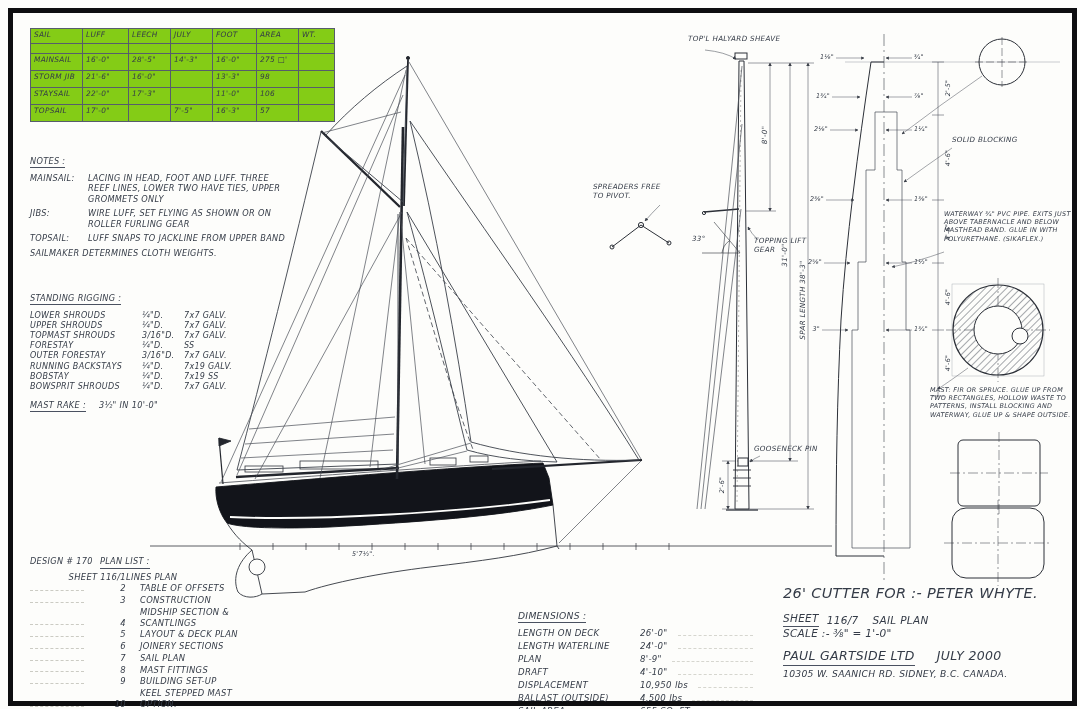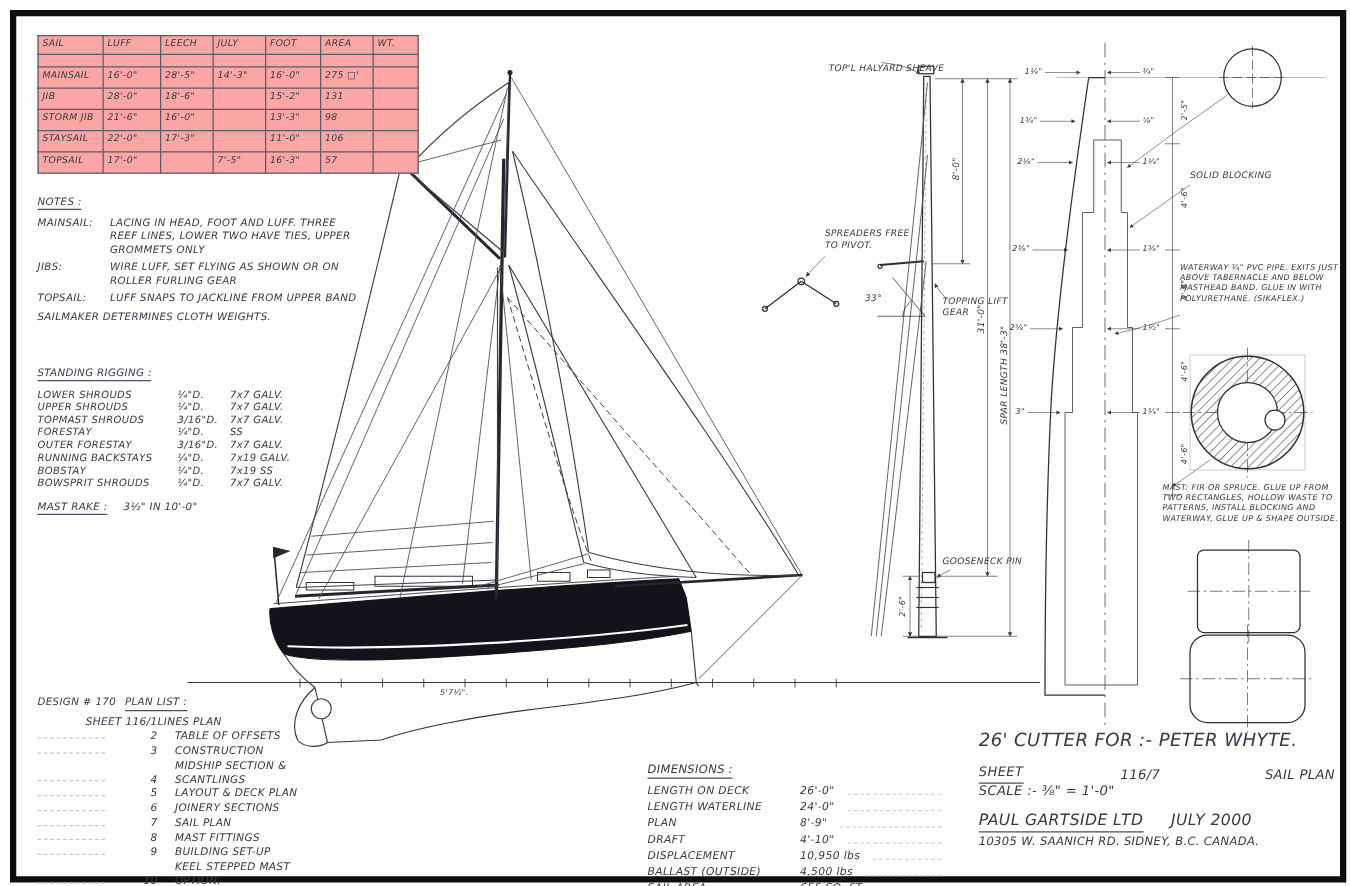--- a/index.html
+++ b/index.html
@@ -7,21 +7,21 @@
          font-family:"DejaVu Sans",sans-serif;}
   .frame{position:absolute;left:8px;top:8px;width:1059px;height:688px;border:5px solid #0e0e10;pointer-events:none;}
   svg.draw{position:absolute;left:0;top:0;z-index:1;}
   .hw{font-style:italic;color:#343b47;letter-spacing:.3px;line-height:1.28;}
   .abs{position:absolute;z-index:2;}
   .vlabel{position:absolute;z-index:2;transform:translate(-50%,-50%) rotate(-90deg);white-space:nowrap;}
   .fs6{font-size:6.4px;} .fs7{font-size:7.2px;} .fs8{font-size:8.2px;} .fs9{font-size:9.2px;}
   .fs10{font-size:10.5px;} .fs12{font-size:12.5px;} .fs14{font-size:14.5px;}
   .uline{border-bottom:1px solid #4a5160;padding-bottom:1px;}
   
-  table.stable{border-collapse:collapse;background:#fca5a5;}
+  table.stable{border-collapse:collapse;background:#84cc16;}
   table.stable td{border:1px solid #565d6b;font-size:7.4px;padding:1px 2px 0 3px;vertical-align:top;height:15px;}
   table.stable tr.hdr td{height:13px;}
   table.stable tr.gap td{height:8px;border-top:1px solid #565d6b;}
   
   .note-row{display:flex;margin-bottom:4px;}
   .note-label{width:58px;flex:none;}
   .note-text{width:202px;}
   
   .rig-row{display:flex;font-size:8px;}
   .rig-name{width:112px;flex:none;}
@@ -285,29 +285,20 @@
     <tr>
       <td>MAINSAIL</td>
           <td>16'-0"</td>
           <td>28'-5"</td>
           <td>14'-3"</td>
           <td>16'-0"</td>
           <td>275 □'</td>
           <td></td>
     </tr>
     <tr>
-      <td>JIB</td>
-          <td>28'-0"</td>
-          <td>18'-6"</td>
-          <td></td>
-          <td>15'-2"</td>
-          <td>131</td>
-          <td></td>
-    </tr>
-    <tr>
       <td>STORM JIB</td>
           <td>21'-6"</td>
           <td>16'-0"</td>
           <td></td>
           <td>13'-3"</td>
           <td>98</td>
           <td></td>
     </tr>
     <tr>
       <td>STAYSAIL</td>
@@ -479,37 +470,37 @@
         <span class="dim-val">4,500 lbs</span>
       </div>
     <div class="dim-row">
         <span class="dim-label">SAIL AREA</span>
         <span class="dim-val">655 SQ. FT.</span>
       </div>
   </div>
 
   <div class="abs hw" style="left:783px;top:584px;width:285px;">
     <div class="fs14" style="margin-bottom:9px;">26' CUTTER FOR :- PETER WHYTE.</div>
-    <div class="fs10" style="display:flex;align-items:flex-end;justify-content:space-between;">
+    <div class="fs10" style="display:flex;align-items:flex-end;">
       <span class="uline">SHEET</span>
       <span style="margin:0 14px 0 8px;">116/7</span>
       <span>SAIL PLAN</span>
     </div>
     <div class="fs10" style="margin-bottom:8px;">SCALE :- ⅜" = 1'-0"</div>
     <div class="fs12" style="display:flex;">
       <span class="uline">PAUL GARTSIDE LTD</span>
       <span style="margin-left:22px;">JULY 2000</span>
     </div>
     <div class="fs9" style="margin-top:2px;">10305 W. SAANICH RD. SIDNEY, B.C.  CANADA.</div>
   </div>
 
   <div class="abs hw fs6" style="left:352px;top:550px;">5'7½".</div>
 
-  <div class="abs hw fs7" style="left:663px;top:34px;width:96px;margin-top:16px;">TOP'L HALYARD SHEAVE</div>
-  <div class="abs hw fs7" style="left:660px;top:182px;width:80px;font-style:italic;">SPREADERS FREE TO PIVOT.</div>
+  <div class="abs hw fs7" style="left:688px;top:34px;width:96px;">TOP'L HALYARD SHEAVE</div>
+  <div class="abs hw fs7" style="left:593px;top:182px;width:80px;font-style:italic;">SPREADERS FREE TO PIVOT.</div>
   <div class="abs hw fs7" style="left:692px;top:234px;">33°</div>
   <div class="abs hw fs7" style="left:754px;top:236px;width:58px;">TOPPING LIFT GEAR</div>
   <div class="abs hw fs7" style="left:754px;top:444px;width:66px;">GOOSENECK PIN</div>
   <div class="vlabel hw fs7" style="left:765px;top:135px;">8'-0"</div>
   <div class="vlabel hw fs7" style="left:785px;top:255px;">31'-0"</div>
   <div class="vlabel hw fs7" style="left:803px;top:300px;">SPAR LENGTH 38'-3"</div>
   <div class="vlabel hw fs6" style="left:722px;top:485px;">2'-6"</div>
 
   <div class="abs hw fs7" style="left:952px;top:135px;width:80px;">SOLID BLOCKING</div>
   <div class="abs hw fs6" style="left:944px;top:210px;width:128px;">WATERWAY ¾" PVC PIPE. EXITS JUST ABOVE TABERNACLE AND BELOW MASTHEAD BAND. GLUE IN WITH POLYURETHANE. (SIKAFLEX.)</div>

